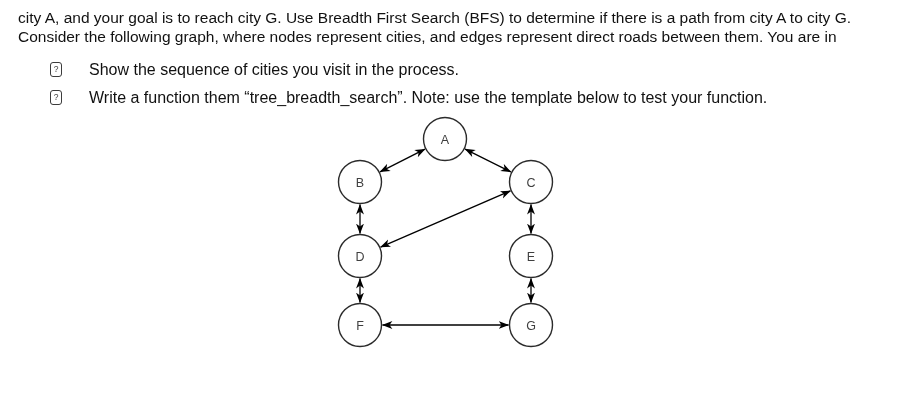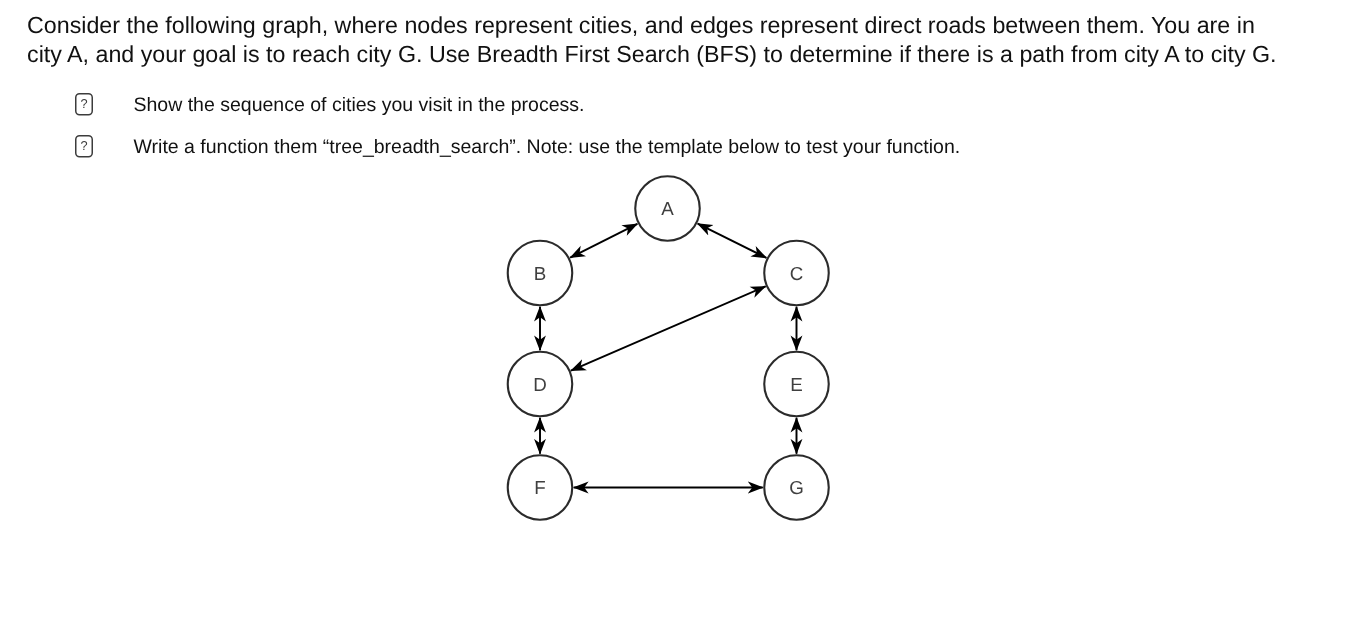--- a/index.html
+++ b/index.html
@@ -43,21 +43,21 @@
     height: 13px;
     border: 1px solid #3c3c3c;
     border-radius: 3px;
     font-size: 8.5px;
     line-height: 1;
     color: #3c3c3c;
     margin-right: 27px;
     flex: 0 0 auto;
   }
   .bullet-text {
-    font-size: 13px;
+    font-size: 16px;
     line-height: 19px;
     white-space: nowrap;
     color: #111111;
   }
   #graph-svg {
     position: absolute;
     left: 0;
     top: 0;
   }
   .graph-node-circle {
@@ -65,22 +65,22 @@
   }
   .graph-node-label {
     font-family: "Liberation Sans", sans-serif;
     font-size: 12.5px;
   }
 </style>
 </head>
 <body>
 
 <div class="intro">
+  <div class="intro-line">city A, and your goal is to reach city G. Use Breadth First Search (BFS) to determine if there is a path from city A to city G.</div>
   <div class="intro-line">Consider the following graph, where nodes represent cities, and edges represent direct roads between them. You are in</div>
-  <div class="intro-line">city A, and your goal is to reach city G. Use Breadth First Search (BFS) to determine if there is a path from city A to city G.</div>
 </div>
 
 <div class="bullet-row first">
   <span class="tofu">?</span>
   <span class="bullet-text">Show the sequence of cities you visit in the process.</span>
 </div>
 
 <div class="bullet-row second">
   <span class="tofu">?</span>
   <span class="bullet-text">Write a function them “tree_breadth_search”. Note: use the template below to test your function.</span>

